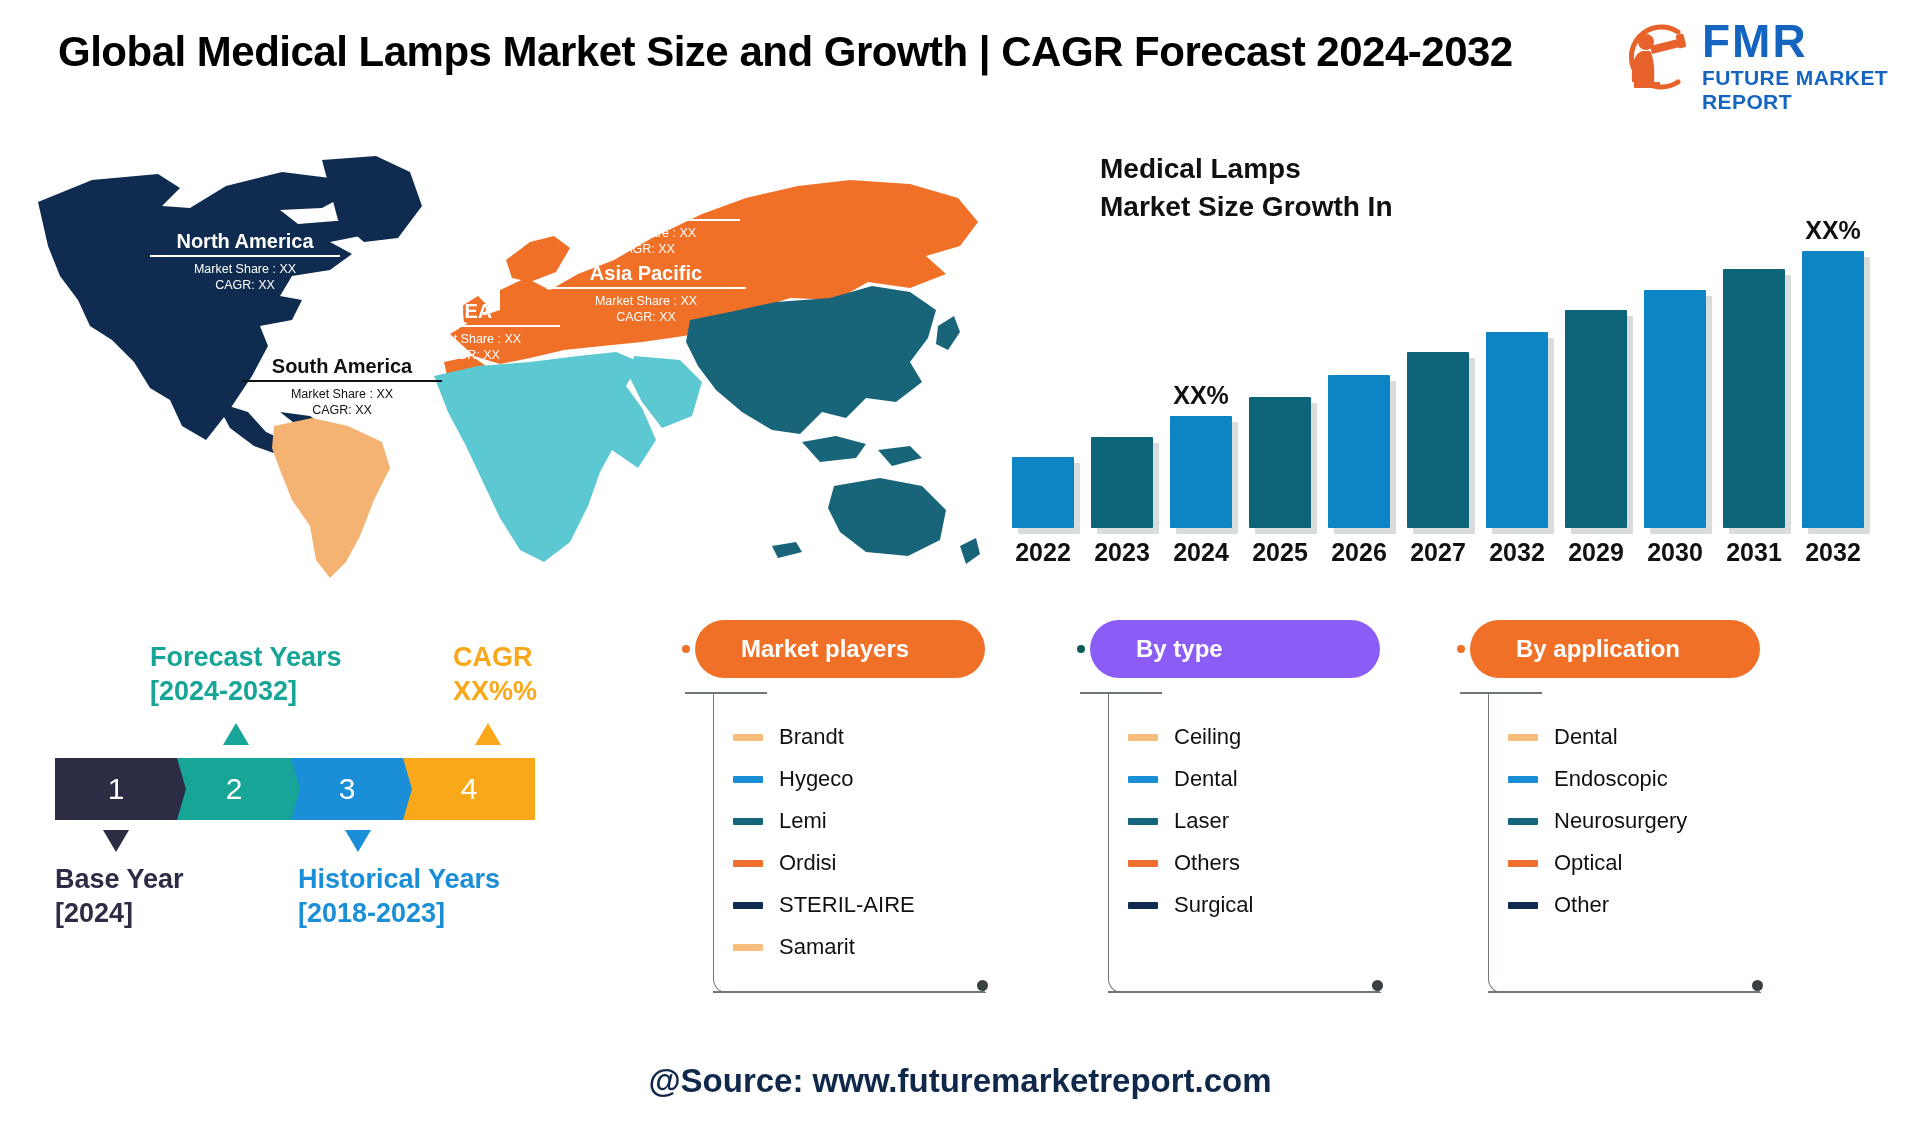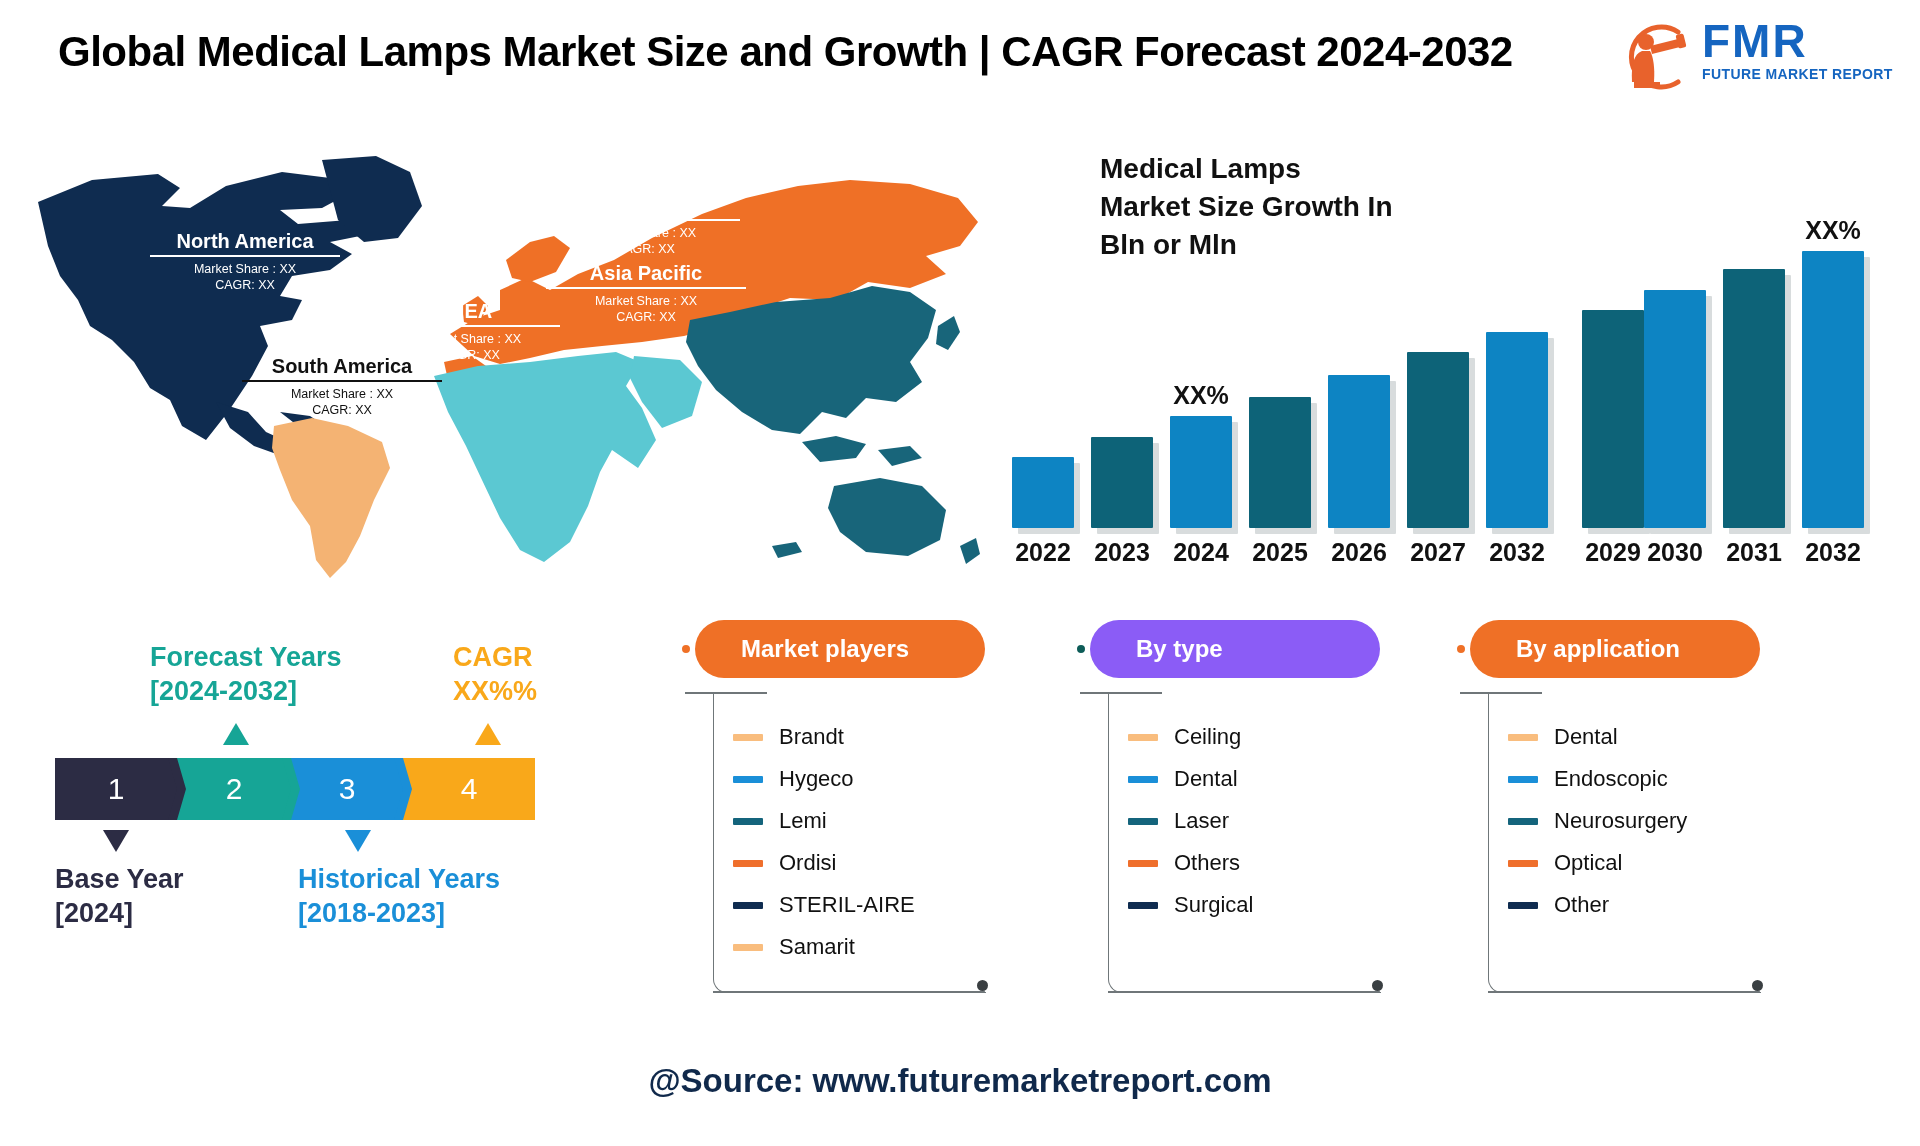--- a/index.html
+++ b/index.html
@@ -17,21 +17,21 @@
     letter-spacing:-0.5px;white-space:nowrap;
   }
   #brand-logo{left:1620px;top:16px;width:280px;height:84px;}
   .logo-mark{position:absolute;left:0;top:4px;width:74px;height:74px;}
   .logo-text{position:absolute;left:82px;top:2px;}
   .logo-fmr{
     font-size:46px;font-weight:700;color:#1565C0;letter-spacing:2px;
     line-height:46px;
   }
   .logo-sub{
-    font-size:14px;font-weight:700;color:#1565C0;letter-spacing:0.4px;
+    font-size:21px;font-weight:700;color:#1565C0;letter-spacing:0.4px;
     margin-top:2px;
   }
 
   
   #world-map{left:30px;top:150px;width:960px;height:430px;}
   .map-label{position:absolute;}
   .map-label .rname{
     font-size:20px;font-weight:700;line-height:22px;text-align:center;
   }
   .map-label .rule{height:1.5px;margin:3px 0 4px 0;}
@@ -201,21 +201,20 @@
     <div class="rule" style="background:#ffffff;"></div>
     <div class="rrow">Market Share : XX</div>
     <div class="rrow">CAGR: XX</div>
   </div>
 </div>
 
 <div class="abs" id="bar-chart">
   <div id="chart-title">
       <div>Medical Lamps</div>
       <div>Market Size Growth In</div>
-      <div>Bln or Mln</div>
     </div>
   <div id="bars">
       <div class="bar-col" style="left: 12px; height: 71px;">
         <div class="bar-shadow" style="height: 71px;"></div>
         <div class="bar-body" style="height: 71px; background: rgb(13, 132, 195);"></div>
         <div class="bar-year">2022</div>
       </div>
       <div class="bar-col" style="left: 91px; height: 91px;">
         <div class="bar-shadow" style="height: 91px;"></div>
         <div class="bar-body" style="height: 91px; background: rgb(13, 99, 120);"></div>
@@ -240,21 +239,21 @@
       <div class="bar-col" style="left: 407px; height: 176px;">
         <div class="bar-shadow" style="height: 176px;"></div>
         <div class="bar-body" style="height: 176px; background: rgb(13, 99, 120);"></div>
         <div class="bar-year">2027</div>
       </div>
       <div class="bar-col" style="left: 486px; height: 196px;">
         <div class="bar-shadow" style="height: 196px;"></div>
         <div class="bar-body" style="height: 196px; background: rgb(13, 132, 195);"></div>
         <div class="bar-year">2032</div>
       </div>
-      <div class="bar-col" style="left: 565px; height: 182px; margin-left: 17px;">
+      <div class="bar-col" style="left: 565px; height: 182px;">
         <div class="bar-shadow" style="height: 218px;"></div>
         <div class="bar-body" style="height: 218px; background: rgb(13, 99, 120);"></div>
         <div class="bar-year">2029</div>
       </div>
       <div class="bar-col" style="left: 644px; height: 276px;">
         <div class="bar-shadow" style="height: 238px;"></div>
         <div class="bar-body" style="height: 238px; background: rgb(13, 132, 195);"></div>
         <div class="bar-year">2030</div>
       </div>
       <div class="bar-col" style="left: 723px; height: 259px;">

